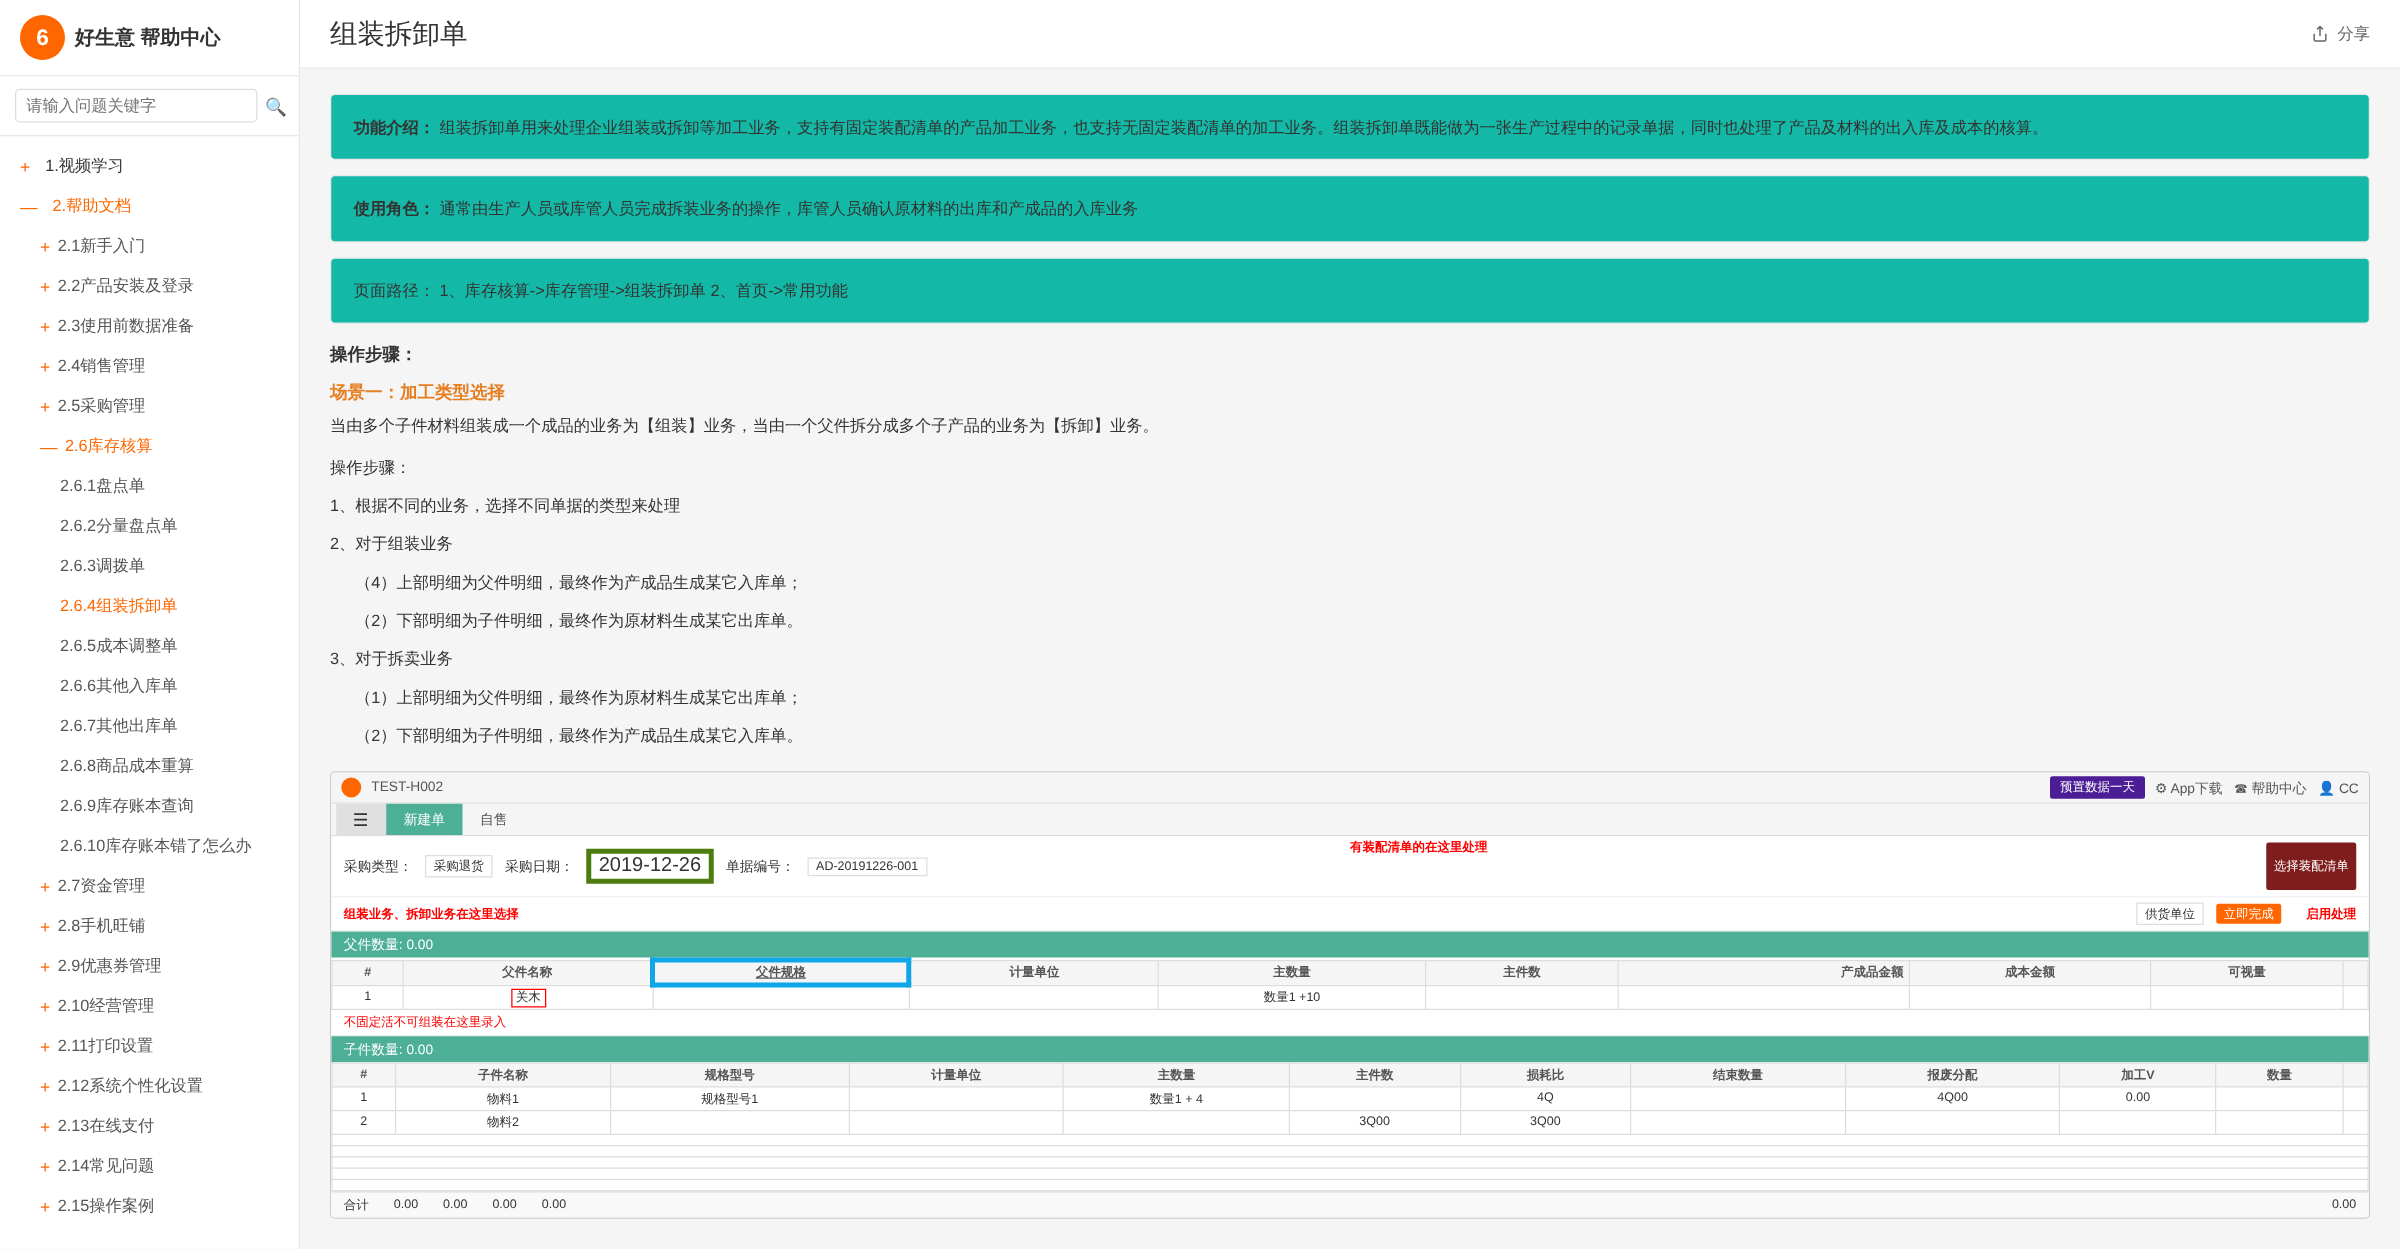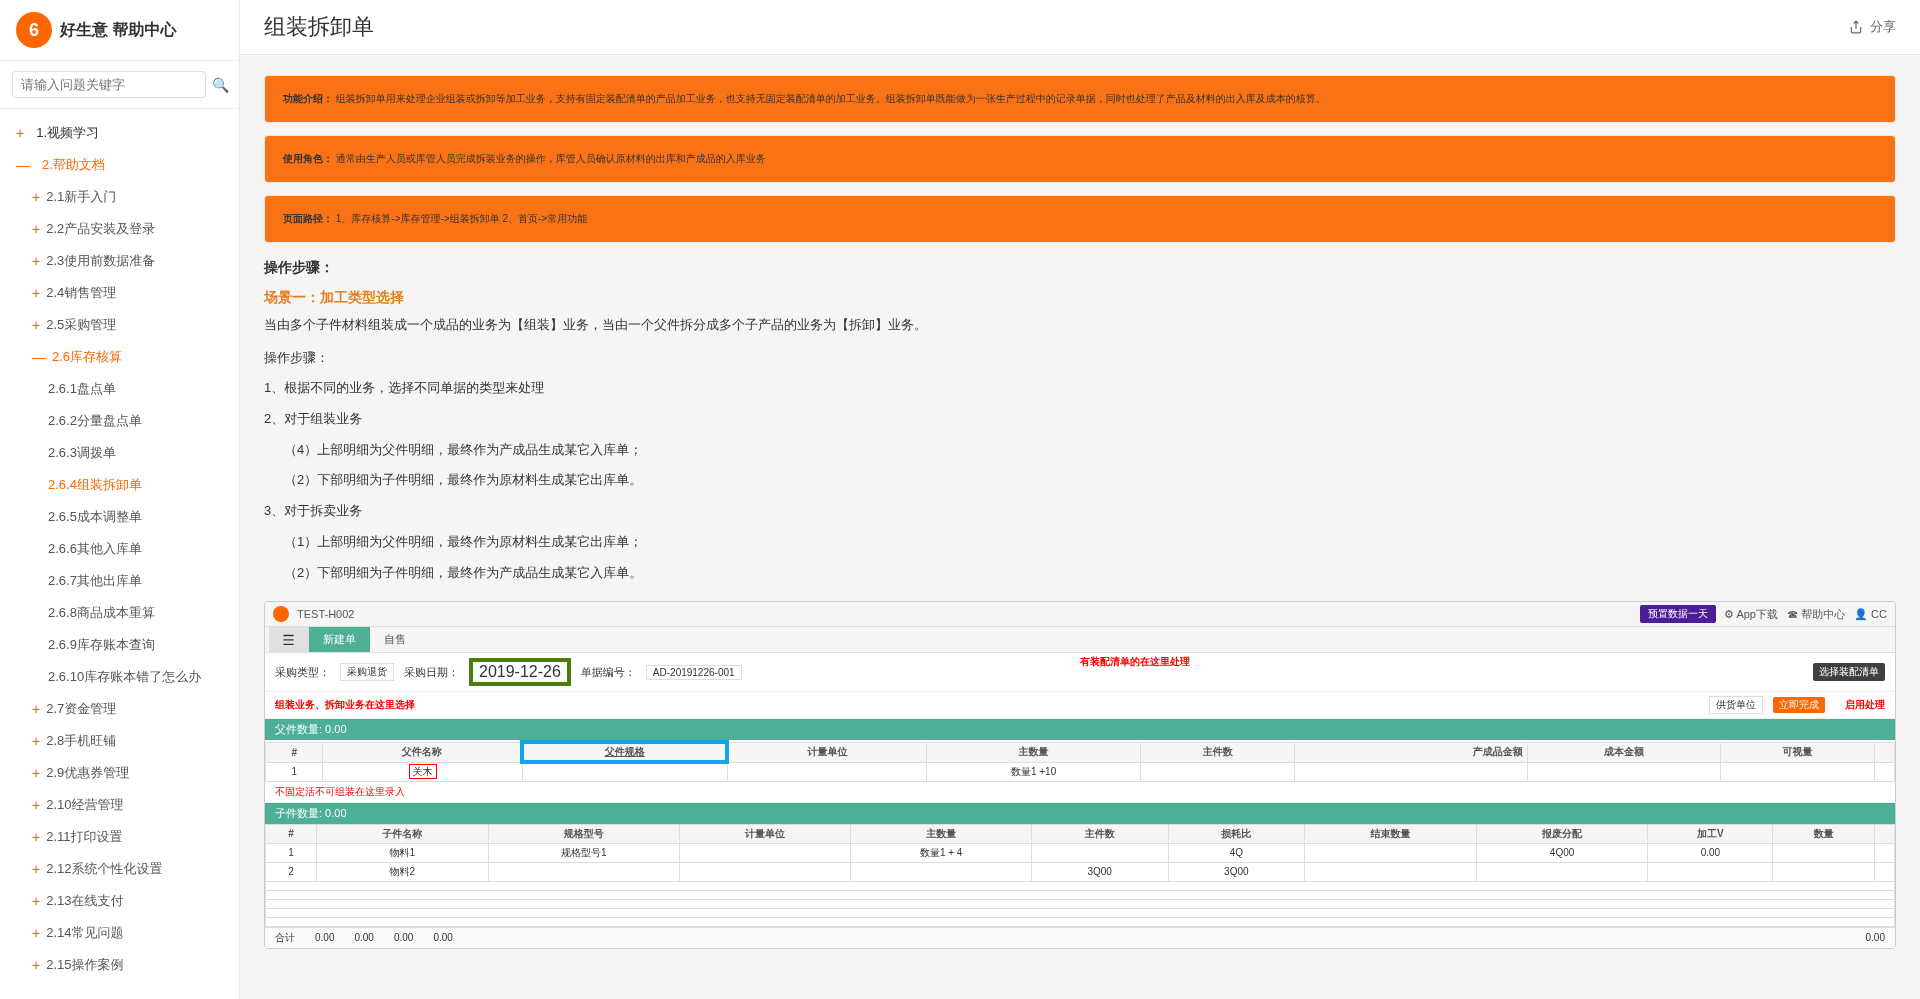--- a/index.html
+++ b/index.html
@@ -94,26 +94,26 @@
     .share-btn {
       display: flex; align-items: center; gap: 7px;
       color: #666; font-size: 13px; cursor: pointer; border: none; background: none;
     }
     .content-area {
       flex: 1;
       overflow-y: auto;
       padding: 20px 24px;
     }
     .info-block {
-      background: #f97316;
+      background: #14b8a6;
       border: 1px solid #e8e8e8;
       border-radius: 4px;
       padding: 14px 18px;
       margin-bottom: 12px;
-      font-size: 10px;
+      font-size: 13px;
       line-height: 1.8;
       color: #333;
     }
     .section-title {
       font-size: 14px;
       font-weight: bold;
       color: #333;
       margin-bottom: 10px;
     }
     .sub-title {
@@ -288,21 +288,21 @@
       <span style="font-weight:bold">功能介绍：</span>
       <span>组装拆卸单用来处理企业组装或拆卸等加工业务，支持有固定装配清单的产品加工业务，也支持无固定装配清单的加工业务。组装拆卸单既能做为一张生产过程中的记录单据，同时也处理了产品及材料的出入库及成本的核算。</span>
     </div>
 
     <div class="info-block">
       <span style="font-weight:bold">使用角色：</span>
       <span>通常由生产人员或库管人员完成拆装业务的操作，库管人员确认原材料的出库和产成品的入库业务</span>
     </div>
 
     <div class="info-block">
-      <span style="font-weight:bold">页面路径：</span>
+      <span style="font-weight:normal">页面路径：</span>
       <span>1、库存核算-&gt;库存管理-&gt;组装拆卸单  2、首页-&gt;常用功能</span>
     </div>
 
     <div style="margin-top:16px">
       <div class="section-title">操作步骤：</div>
 
       <div class="sub-title">场景一：加工类型选择</div>
       <div class="text-block">当由多个子件材料组装成一个成品的业务为【组装】业务，当由一个父件拆分成多个子产品的业务为【拆卸】业务。</div>
 
       <div class="text-block" style="margin-top:8px; font-weight:500">操作步骤：</div>
@@ -334,21 +334,21 @@
       <div style="padding:5px 10px; display:flex; align-items:center; gap:10px; font-size:11px; border-bottom:1px solid #eee; background:#fff; position:relative;">
         <span>采购类型：</span>
         <span style="border:1px solid #ddd;padding:1px 6px;font-size:10px;">采购退货</span>
         <span>采购日期：</span>
         <span style="border:4px solid #4d7c0f;padding:1px 6px;font-size:16px;">2019-12-26</span>
         <span>单据编号：</span>
         <span style="border:1px solid #ddd;padding:1px 6px;font-size:10px;">AD-20191226-001</span>
         <span style="flex:1"></span>
 
         <span style="color:red;font-size:10px;font-weight:bold;position:absolute;left:50%;top:2px;">有装配清单的在这里处理</span>
-        <span style="background:#404040;color:#fff;padding:2px 6px;border-radius:2px;font-size:10px;cursor:pointer;">选择装配清单</span>
+        <span style="background:#7f1d1d;color:#fff;padding:12px 6px;border-radius:2px;font-size:10px;cursor:pointer;">选择装配清单</span>
       </div>
 
       <div style="padding:4px 10px; display:flex; align-items:center; gap:10px; font-size:11px; border-bottom:1px solid #eee; background:#fff; position:relative;">
         <span style="color:red;font-size:10px;font-weight:bold;">组装业务、拆卸业务在这里选择</span>
         <span style="flex:1"></span>
         <span style="border:1px solid #ddd;padding:1px 6px;font-size:10px;">供货单位</span>
         <span style="background:#f60;color:#fff;padding:1px 6px;border-radius:2px;font-size:10px;cursor:pointer;">立即完成</span>
 
         <span style="color:red;font-size:10px;font-weight:bold;margin-left:10px;">启用处理</span>
       </div>

